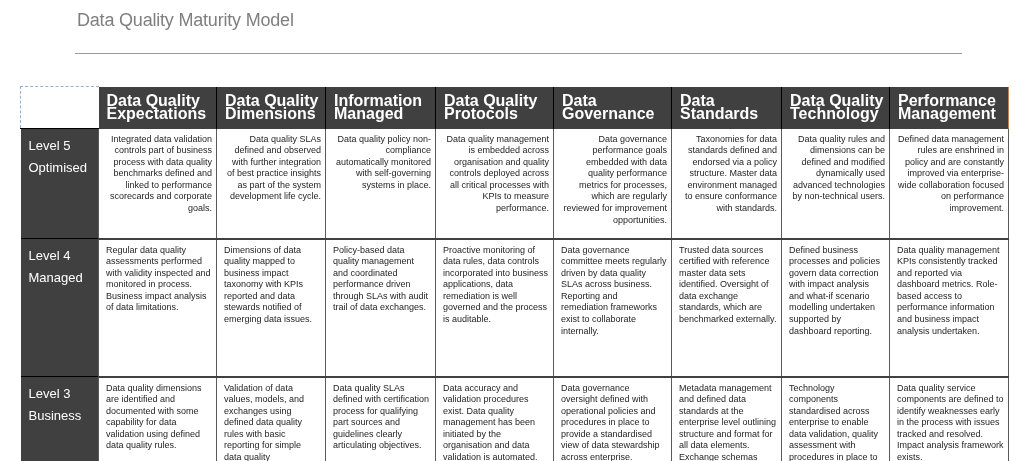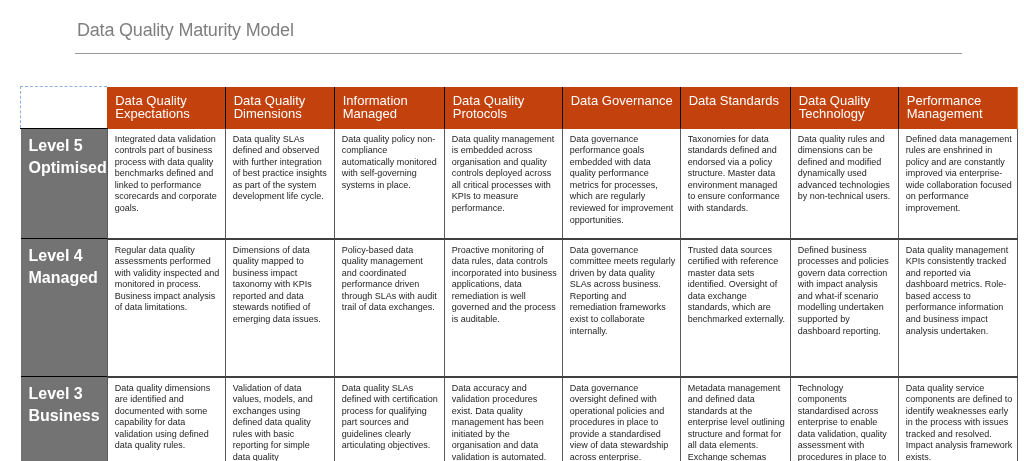--- a/index.html
+++ b/index.html
@@ -1,27 +1,27 @@
 <!DOCTYPE html>
 <html><head>
 <meta charset="utf-8">
 <style>
   html, body { margin:0; padding:0; background:#ffffff; }
   body { width:1024px; height:461px; position:relative; overflow:hidden; font-family:"Liberation Sans", sans-serif; }
-  .title { position:absolute; left:77px; top:20px; font-size:18px; color:#7f7f7f; letter-spacing:-0.2px; }
+  .title { position:absolute; left:77px; top:10px; font-size:18px; color:#7f7f7f; letter-spacing:-0.2px; }
   .title-rule { position:absolute; left:75px; top:53px; width:887px; height:1px; background:#9a9a9a; }
   .grid { position:absolute; left:20px; top:86px; border-collapse:collapse; table-layout:fixed; }
   .grid td, .grid th { vertical-align:top; padding:0; }
   .corner { border:1px dashed #8fb1e0; border-right:none; border-bottom:none; background:#fff; }
-  .hdr { background:#c2410c; color:#fff; font-weight:normal; font-size:13px; line-height:13px; text-align:left; padding:7px 0 0 8px !important; border-right:1px solid #000; }
+  .hdr { background:#404040; color:#fff; font-weight:bold; font-size:16px; line-height:13px; text-align:left; padding:7px 0 0 8px !important; border-right:1px solid #000; }
   .hdr.last { border-right:1px solid #f97316; }
-  .lvl { background:#737373; color:#fff; font-weight:bold; font-size:16px; padding:6px 0 0 8px !important; border-top:1px solid #000; }
+  .lvl { background:#404040; color:#fff; font-weight:normal; font-size:13px; padding:6px 0 0 8px !important; border-top:1px solid #000; }
   .lvl div { line-height:22px; }
   .cell { background:#fff; border:1px solid #5a5a5a; border-top:2px solid #404040; font-size:9px; line-height:11.6px; color:#1e1e1e; padding:5px 4px 0 7px !important; }
-  .cell.r0 { border-top:none; }
+  .cell.r0 { border-top:none;text-align:right; }
 </style>
 </head>
 <body>
 
 <div class="title">Data Quality Maturity Model</div>
 <div class="title-rule"></div>
 
 <table class="grid">
   <colgroup>
     <col style="width:78px">

